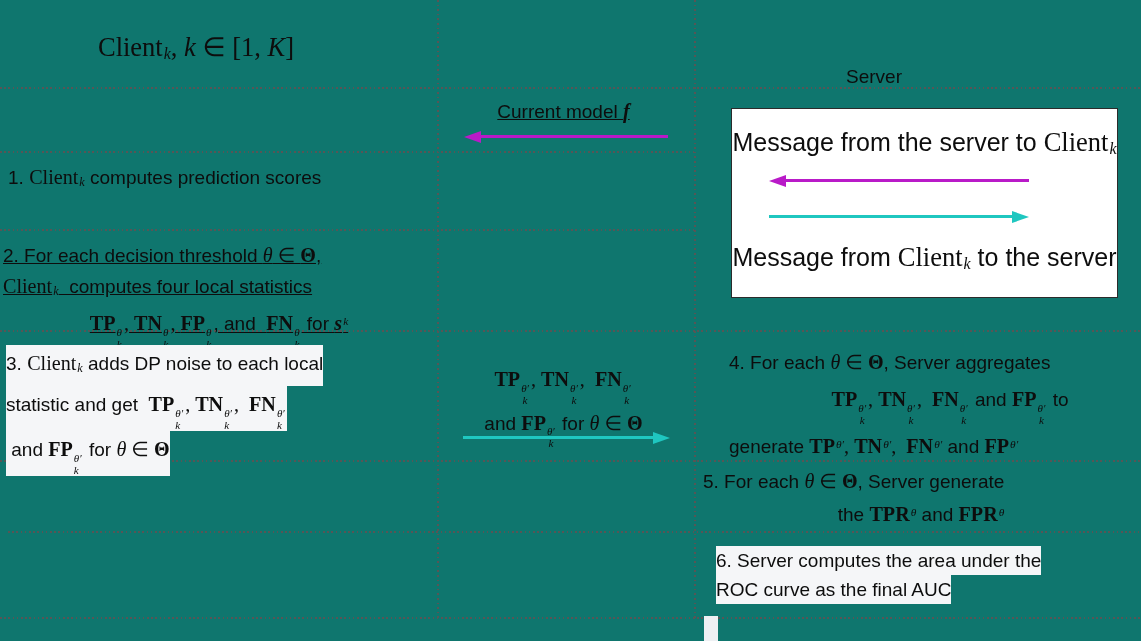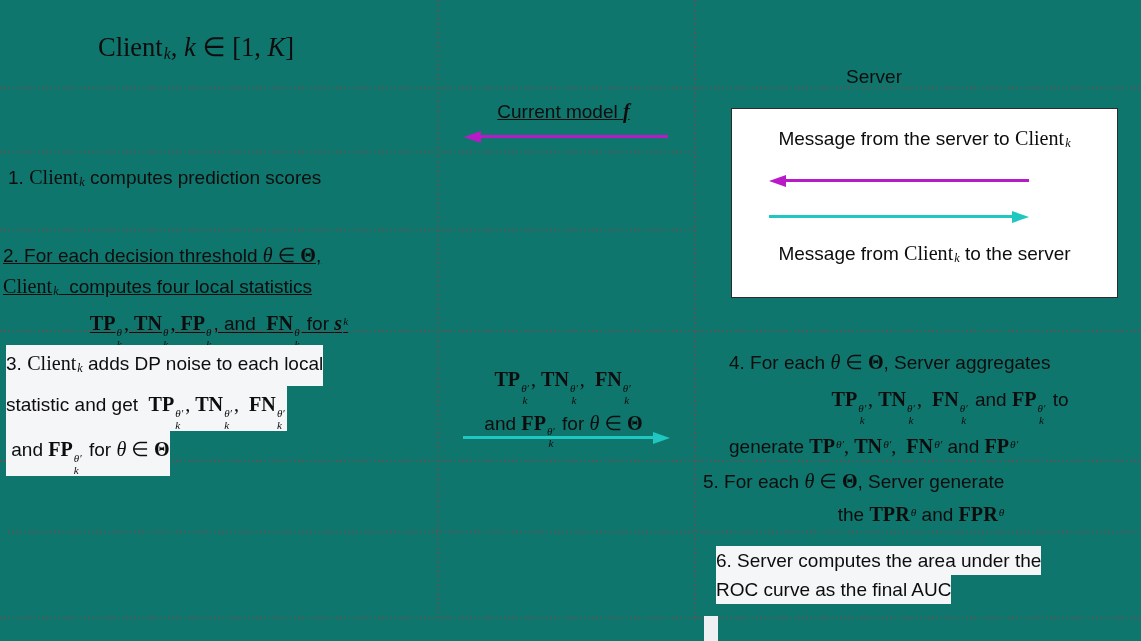--- a/index.html
+++ b/index.html
@@ -33,21 +33,21 @@
   .arrow .head{width:0;height:0;border-top:6.5px solid transparent;border-bottom:6.5px solid transparent;}
   .arrow.left .head{border-right:17px solid;}
   .arrow.right .head{border-left:17px solid;}
   .arrow.magenta .shaft{background:var(--magenta,#b91ac8);}
   .arrow.magenta.left .head{border-right-color:var(--magenta,#b91ac8);}
   .arrow.cyan .shaft{background:var(--cyan,#1fc7c0);}
   .arrow.cyan.right .head{border-left-color:var(--cyan,#1fc7c0);}
   
   .legend-box{position:absolute;left:731px;top:108px;width:385px;height:188px;
               border:1.4px solid var(--box_border,#2b2b2b);background:#ffffff;}
-  .legend-box .line{position:absolute;width:100%;text-align:center;font-size:19px;}
+  .legend-box .line{position:absolute;width:100%;text-align:center;font-size:25px;}
   .artifact{position:absolute;left:704px;top:616px;width:14px;height:25px;background:#eef0f3;}
   .header-client{font-size:25px;}
 </style>
 </head>
 <body>
 
 <div class="canvas">
 
   <div class="vline" style="left:437px;top:0;height:618px;"></div>
   <div class="vline" style="left:694px;top:0;height:618px;"></div>

